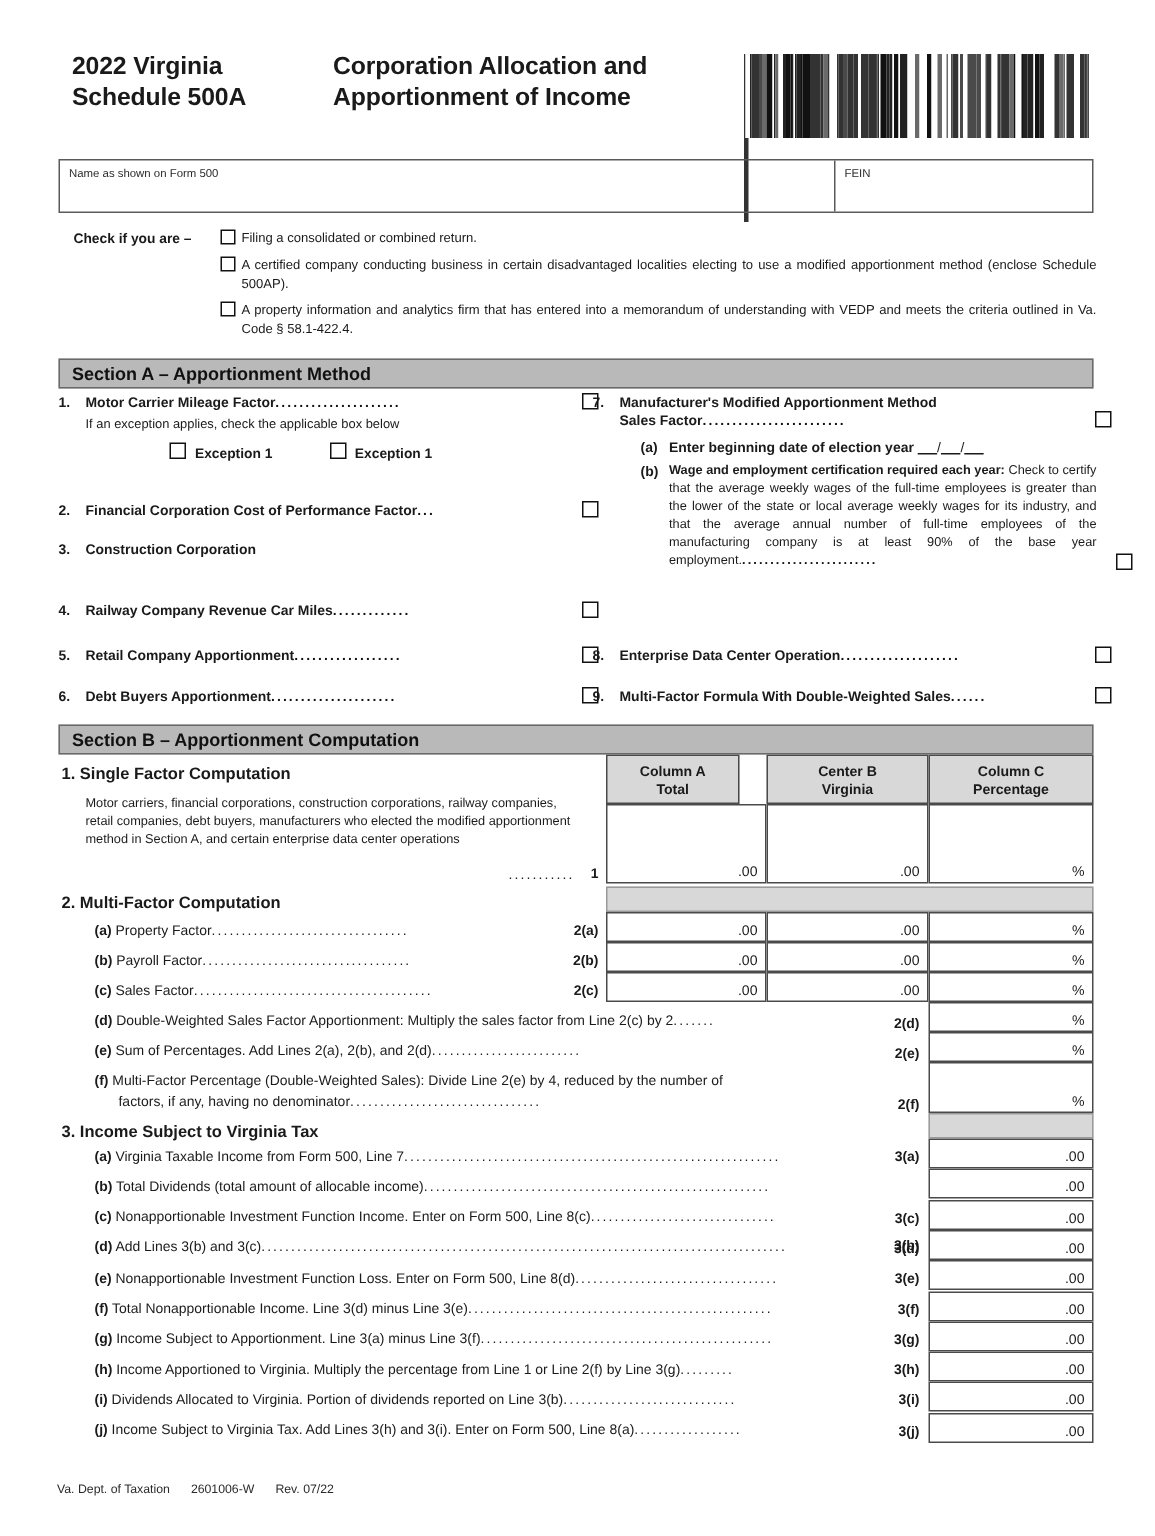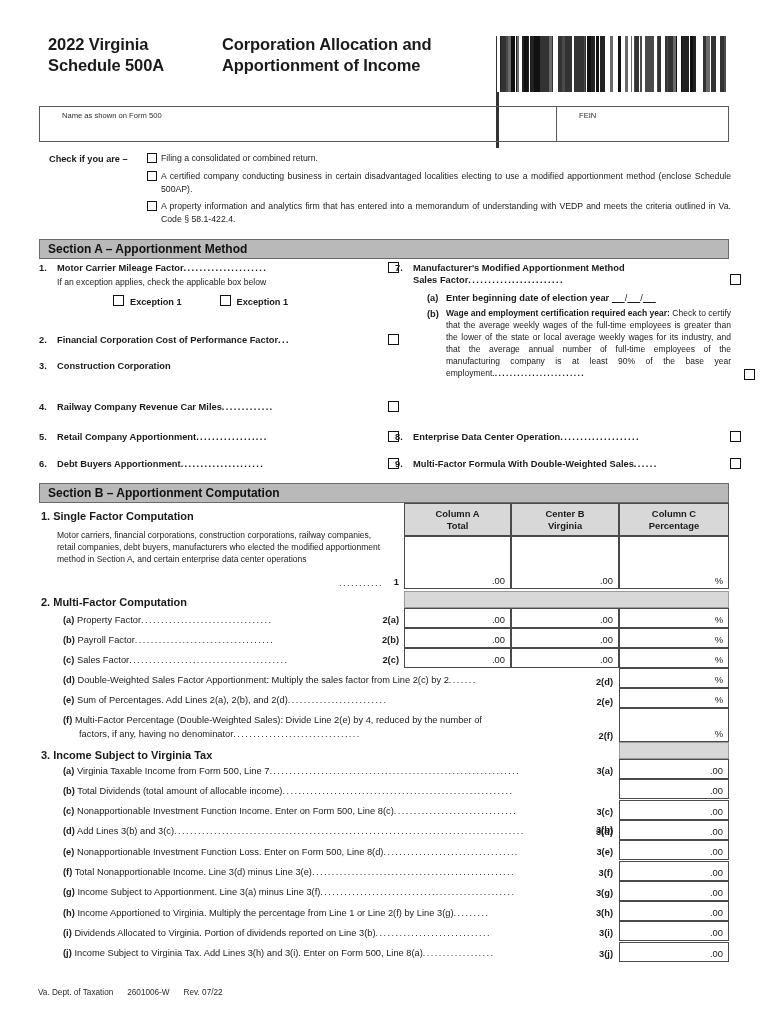--- a/index.html
+++ b/index.html
@@ -25,21 +25,21 @@
   .barcode span{display:inline-block;height:56px;vertical-align:top;}
 
   
   .namebox{
     position:absolute;left:39px;top:106px;width:690px;height:36px;
     border:1px solid #5a5a5a;box-sizing:border-box;
   }
   .namebox .divider{
     position:absolute;left:516px;top:0;width:1px;height:34px;background:#5a5a5a;
   }
-  .namebox .lbl{position:absolute;top:4px;font-size:7.6px;color:#2a2a2a;margin-left:16px;}
+  .namebox .lbl{position:absolute;top:4px;font-size:7.6px;color:#2a2a2a;}
   .namebox .lbl.a{left:6px;}
   .namebox .lbl.b{left:523px;}
 
   
   .checkblock{position:absolute;left:39px;top:152px;width:692px;}
   .cb-label{
     position:absolute;left:10px;top:2px;font-size:9.2px;font-weight:bold;
   }
   .cb-row{position:relative;padding-left:106px;min-height:13px;}
   .cb-row .box{
@@ -93,21 +93,21 @@
   .rnote b{font-weight:bold;}
 
   
   .tbl{position:absolute;left:39px;top:503px;width:690px;}
   .colhdr{
     position:absolute;top:0;height:33px;background:#d8d8d8;
     border:1px solid #4a4a4a;box-sizing:border-box;
     font-size:9.4px;font-weight:bold;text-align:center;line-height:12px;
     padding-top:4px;
   }
-  #chA{left:365px;width:107px;}
+  #chA{left:365px;width:89px;}
   #chB{left:472px;width:108px;}
   #chC{left:580px;width:110px;}
 
   .cellbox{
     position:absolute;border:1px solid #4a4a4a;box-sizing:border-box;background:#fff;
     font-size:9.4px;
   }
   .cellbox .v{position:absolute;right:5px;bottom:2px;}
   .shade{position:absolute;background:#d8d8d8;border:1px solid #9a9a9a;box-sizing:border-box;}
 

